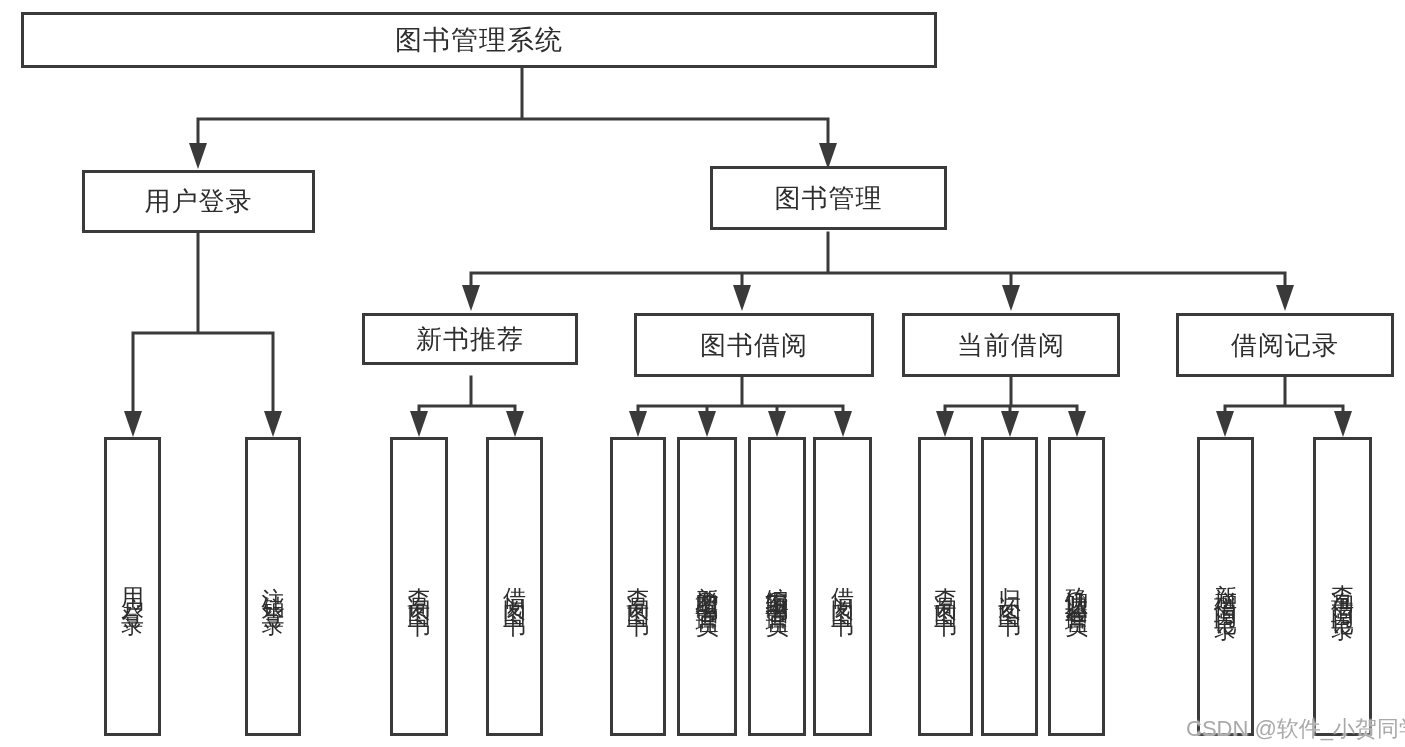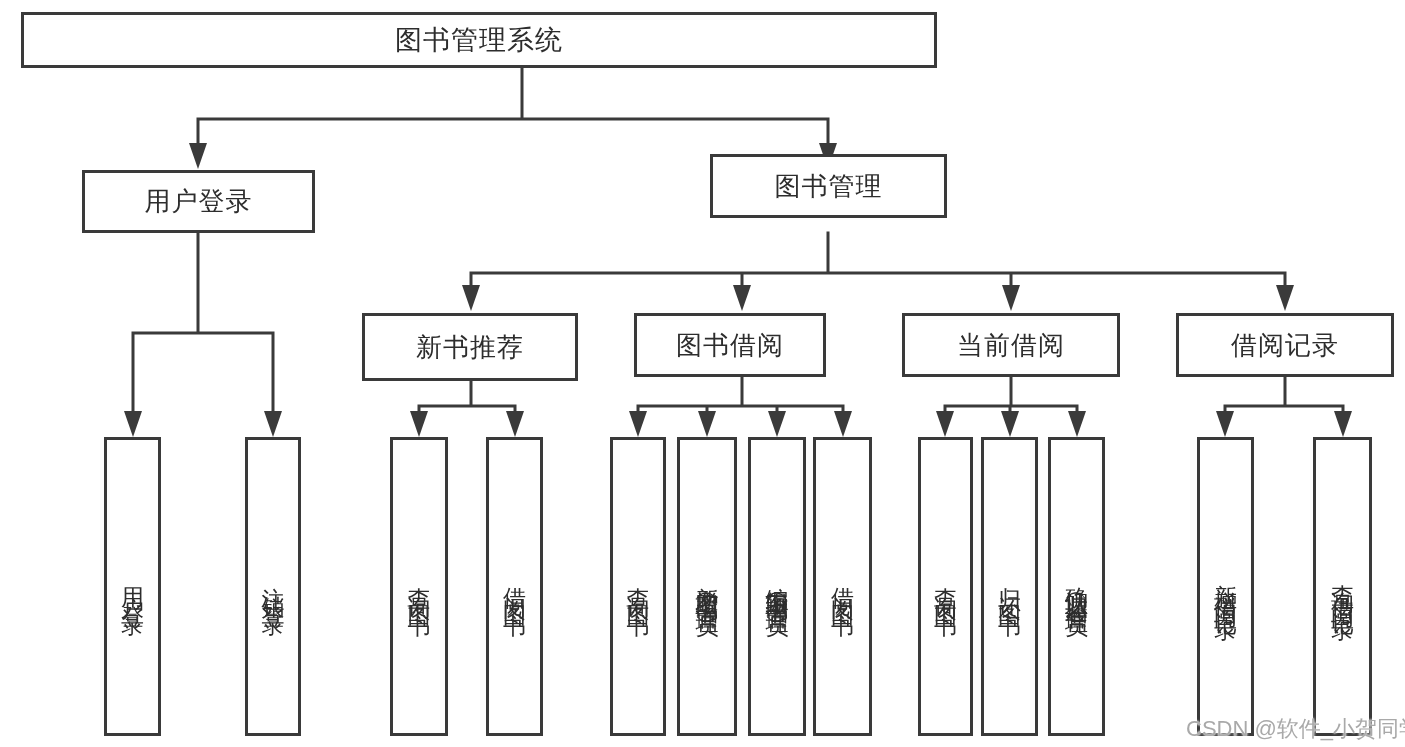--- a/index.html
+++ b/index.html
@@ -59,23 +59,23 @@
     top: 714px;
     font-size: 22px;
     color: #a9a9a9;
     white-space: nowrap;
     text-shadow: 0 0 3px #ffffff, 0 0 2px #ffffff;
     z-index: 5;
   }
   
   #root-box   { left: 21px;   top: 12px;  width: 916px; height: 56px; }
   #b-login    { left: 82px;   top: 170px; width: 233px;  height: 63px; }
-  #b-mgmt     { left: 710px;  top: 154px; width: 237px;  height: 64px; }
-  #g-newbook  { left: 362px;  top: 313px; width: 216px;  height: 68px; }
-  #g-borrow   { left: 634px;  top: 313px; width: 192px;  height: 64px; }
+  #b-mgmt     { left: 710px;  top: 166px; width: 237px;  height: 64px; }
+  #g-newbook  { left: 362px;  top: 313px; width: 216px;  height: 52px; }
+  #g-borrow   { left: 634px;  top: 313px; width: 240px;  height: 64px; }
   #g-current  { left: 902px;  top: 313px; width: 218px;  height: 64px; text-align: right; }
   #g-records  { left: 1176px; top: 313px; width: 218px;  height: 64px; align-items: center; }
   #l-login-1  { left: 104px;  width: 57px; }
   #l-login-2  { left: 245px;  width: 56px; }
   #l-nb-1     { left: 390px;  width: 58px; }
   #l-nb-2     { left: 486px;  width: 57px; }
   #l-bb-1     { left: 610px;  width: 56px; }
   #l-bb-2     { left: 677px;  width: 60px; }
   #l-bb-3     { left: 748px;  width: 58px; }
   #l-bb-4     { left: 813px;  width: 59px; }

